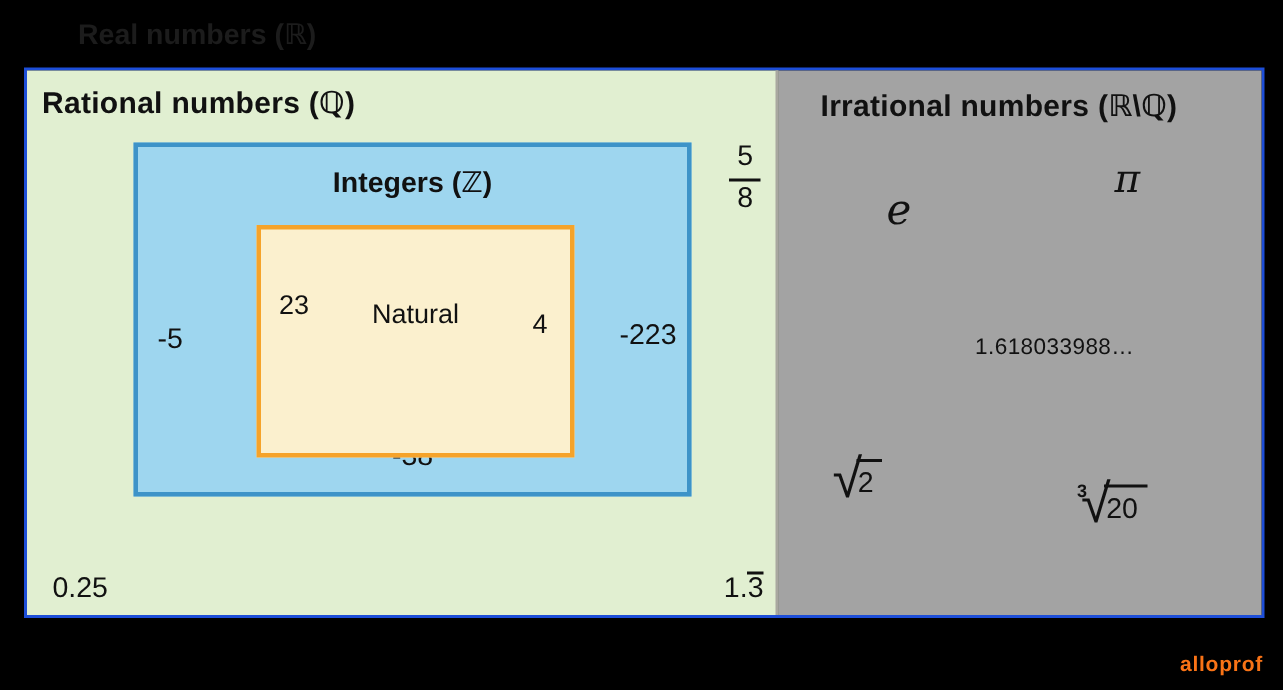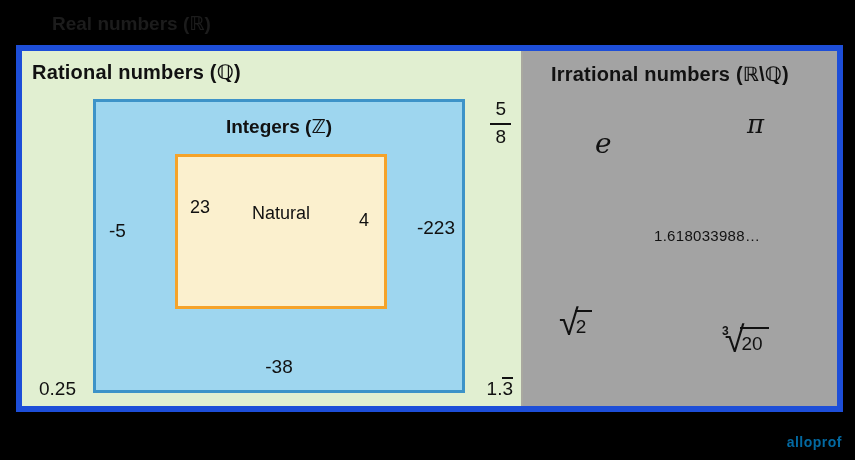--- a/index.html
+++ b/index.html
@@ -5,31 +5,31 @@
   html,body{margin:0;padding:0;background:#000;}
   .canvas{
     position:relative;width:855px;height:460px;background:#000;overflow:hidden;
     font-family:"Liberation Sans","DejaVu Sans",sans-serif;color:#111;
   }
   .page-title{
     position:absolute;left:52px;top:12px;font-size:19px;font-weight:700;color:#1c1c1c;
   }
   .outer-box{
     position:absolute;left:16px;top:45px;width:827px;height:367px;
-    display:flex;border:6px solid #1d4ed8;box-sizing:border-box;
+    display:flex;border:2px solid #1d4ed8;box-sizing:border-box;
   }
   .panel{position:relative;box-sizing:border-box;height:100%;}
   .rational-panel{width:501px;background:#e1efd1;border-right:2px solid #a9a8a0;}
   .irrational-panel{flex:1;background:#a3a3a3;}
   .panel-label{position:absolute;font-size:20px;font-weight:700;letter-spacing:0.2px;white-space:nowrap;}
   .rational-label{left:10px;top:9px;}
   .irrational-label{left:28px;top:11px;}
 
   .integers-box{
-    position:absolute;left:71px;top:48px;width:372px;height:294px;box-sizing:border-box;
+    position:absolute;left:71px;top:48px;width:372px;height:236px;box-sizing:border-box;
     background:#9ed6ef;border:3px solid #3d93c8;
   }
   .integers-label{position:absolute;left:0;top:13px;width:100%;text-align:center;font-size:19px;font-weight:700;}
 
   .naturals-box{
     position:absolute;left:79px;top:52px;width:212px;height:155px;box-sizing:border-box;
     background:#fbf0ce;border:3px solid #f5a32a;
   }
   .naturals-label{position:absolute;left:0;top:44px;width:100%;text-align:center;font-size:18px;font-weight:400;line-height:1.35;}
 
@@ -52,21 +52,21 @@
   .pi-sym{position:absolute;left:224px;top:58px;font-size:26px;}
   .phi-num{position:absolute;left:131px;top:176px;font-size:15px;letter-spacing:0.3px;}
 
   .radical{position:absolute;display:inline-flex;align-items:flex-start;}
   .rad-index{font-size:12px;font-weight:700;margin:1px -4px 0 0;position:relative;z-index:1;}
   .rad-sign{font-size:36px;line-height:0.95;font-weight:400;}
   .radicand{font-size:19px;font-weight:400;border-top:2.5px solid #111;padding:4px 6px 0 1px;margin:4px 0 0 -4px;}
   .sqrt2{left:36px;top:255px;}
   .cbrt20{left:199px;top:272px;}
 
-  .watermark{position:absolute;right:13px;bottom:10px;font-size:14px;font-weight:700;color:#0369a1;letter-spacing:0.5px;}
+  .watermark{position:absolute;right:13px;bottom:10px;font-size:14px;font-weight:700;color:#f97316;letter-spacing:0.5px;}
 </style>
 </head>
 <body>
 
 <div class="canvas">
 
   <div class="page-title">Real numbers (ℝ)</div>
 
   <div class="outer-box">
 

